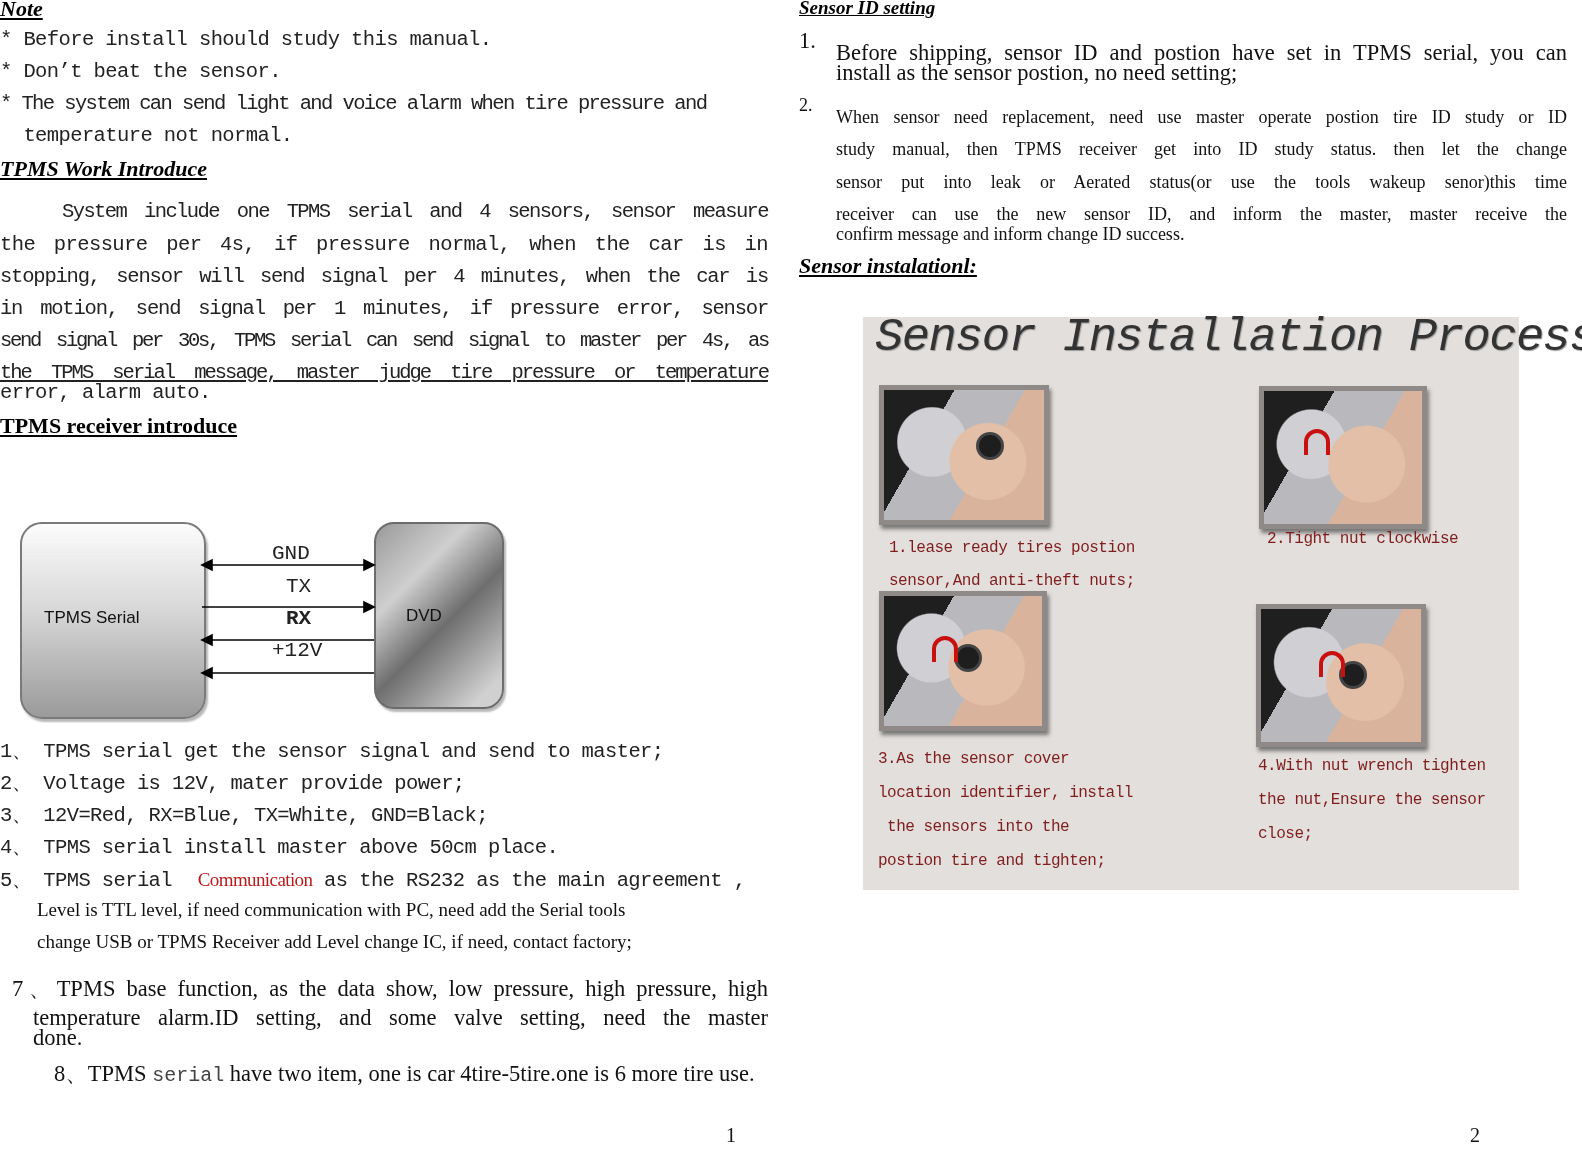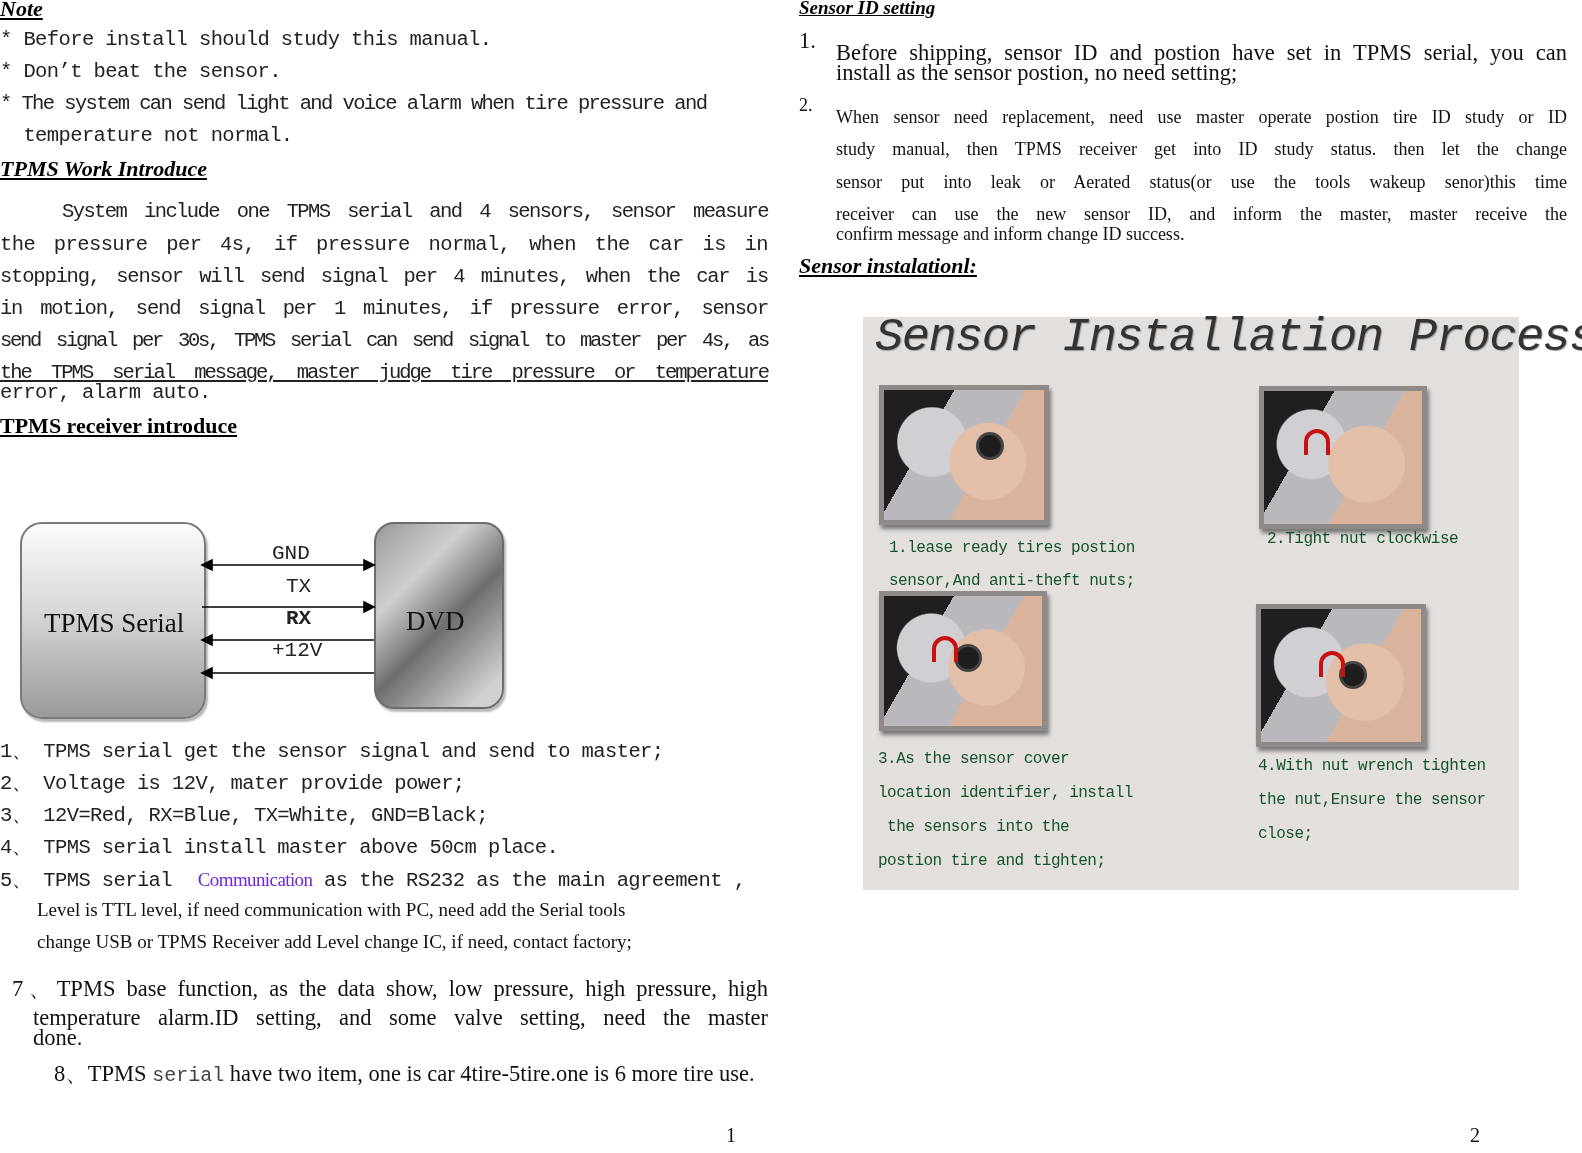--- a/index.html
+++ b/index.html
@@ -15,34 +15,34 @@
   .s18 { font-family:"Liberation Serif", serif; font-size:18px; }
   .s19 { font-family:"Liberation Serif", serif; font-size:19px; }
 
   
   .box-left { position:absolute; left:20px; top:522px; width:182px; height:193px; border-radius:22px;
     border:2px solid #7a7a7a; background:linear-gradient(#fcfcfc, #d7d7d7 45%, #9a9a9a);
     box-shadow: 2px 3px 2px #b8b8b8; }
   .box-right { position:absolute; left:374px; top:522px; width:126px; height:183px; border-radius:20px;
     border:2px solid #6c6c6c; background:linear-gradient(135deg, #9a9a9a 0%, #cfcfcf 30%, #6e6e6e 55%, #d0d0d0 90%);
     box-shadow: 2px 3px 2px #b8b8b8; }
-  .diag-label { position:absolute; font-family:Liberation Serif, serif; font-size:27px; color:#111; }
+  .diag-label { position:absolute; font-family:Liberation Sans, sans-serif; font-size:17px; color:#111; }
   .wire-label { position:absolute; font-family:"Liberation Mono", monospace; font-size:21px; color:#222; }
 
   
   .inst { position:absolute; left:863px; top:317px; width:656px; height:573px; background:#e3dfdc; }
   .inst-title { position:absolute; left:12px; top:-6px; font-family:"Liberation Mono", monospace; font-style:italic; font-size:47px; color:#333; letter-spacing:-1.5px; white-space:nowrap; text-shadow:1px 1px 1px #999; }
   .photo { position:absolute; border:5px solid #8f8a88; box-shadow:2px 4px 4px #777; overflow:hidden;
     background:
       radial-gradient(circle at 65% 55%, #e3bfa8 0 30%, transparent 31%),
       radial-gradient(circle at 30% 40%, #cfcfd4 0 25%, transparent 26%),
       linear-gradient(120deg, #1f1f1f 0 30%, #b9b9bd 30% 60%, #d9b39c 60%); }
   .photo .sensor { position:absolute; width:22px; height:22px; border-radius:50%; background:#1e1e1e; border:3px solid #444; }
   .photo .arrow { position:absolute; width:18px; height:22px; border:4px solid #c81010; border-radius:50% 50% 0 0; border-bottom:none; }
-  .cap { position:absolute; font-family:"Liberation Mono", monospace; font-size:16px; color:#14532d; white-space:nowrap; letter-spacing:-0.5px; }
+  .cap { position:absolute; font-family:"Liberation Mono", monospace; font-size:16px; color:#7f1d1d; white-space:nowrap; letter-spacing:-0.5px; }
   .pnum { position:absolute; font-family:"Liberation Serif", serif; font-size:20px; }
 </style>
 </head>
 <body>
 
 <div>
 
   <div class="line hdr it" style="left:0;top:-4px;font-size:22px;">Note</div>
   <div class="line m20" style="left:0;top:28px;">* Before install should study this manual.</div>
   <div class="line m20" style="left:0;top:60px;">* Don’t beat the sensor.</div>
@@ -86,21 +86,21 @@
     <span class="wire-label" style="left:272px;top:639px;">+12V</span>
   </div>
 
   <div class="line m20" style="left:0;top:736px;">1、 TPMS serial get the sensor signal and send to master;</div>
   <div class="line m20" style="left:0;top:768px;">2、 Voltage is 12V, mater provide power;</div>
   <div class="line m20" style="left:0;top:800px;">3、 12V=Red, RX=Blue, TX=White, GND=Black;</div>
   <div class="line m20" style="left:0;top:832px;">4、 TPMS serial install master above 50cm place.</div>
 
   <div class="line m20" style="left:0;top:865px;">
     <span>5、 TPMS serial</span>
-    <span class="s19" style="color:#6d28d9;margin-left:14px;">Communication</span>
+    <span class="s19" style="color:#b91c1c;margin-left:14px;">Communication</span>
     <span>as the RS232 as the main agreement ,</span>
   </div>
   <div class="line s19" style="left:37px;top:899px;">Level is TTL level, if need communication with PC, need add the Serial tools</div>
   <div class="line s19" style="left:37px;top:931px;">change USB or TPMS Receiver add Level change IC, if need, contact factory;</div>
 
   <div class="just s22" style="left:12px;top:961px;width:756px;">7、TPMS base function, as the data show, low pressure, high pressure, high</div>
   <div class="just s22" style="left:33px;top:993px;width:735px;">temperature alarm.ID setting, and some valve setting, need the master</div>
   <div class="line s22" style="left:33px;top:1025px;">done.</div>
 
   <div class="line s22" style="left:8px;top:1058px;margin-left:46px;">

